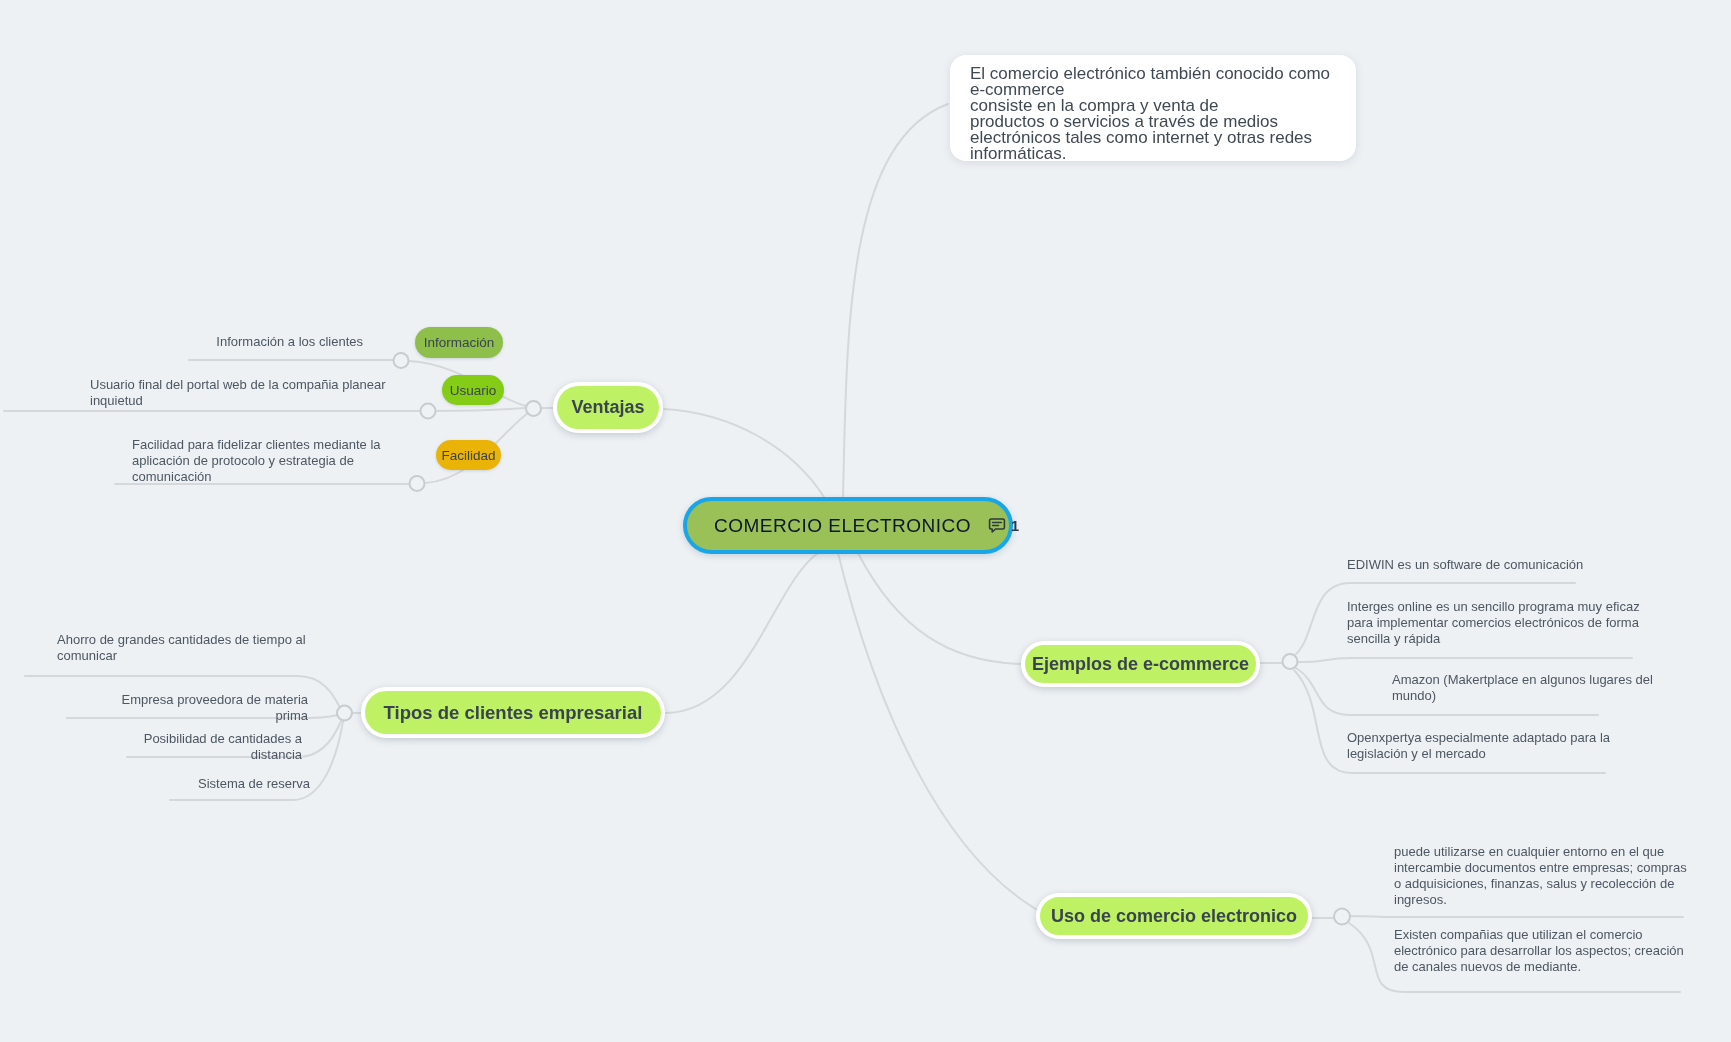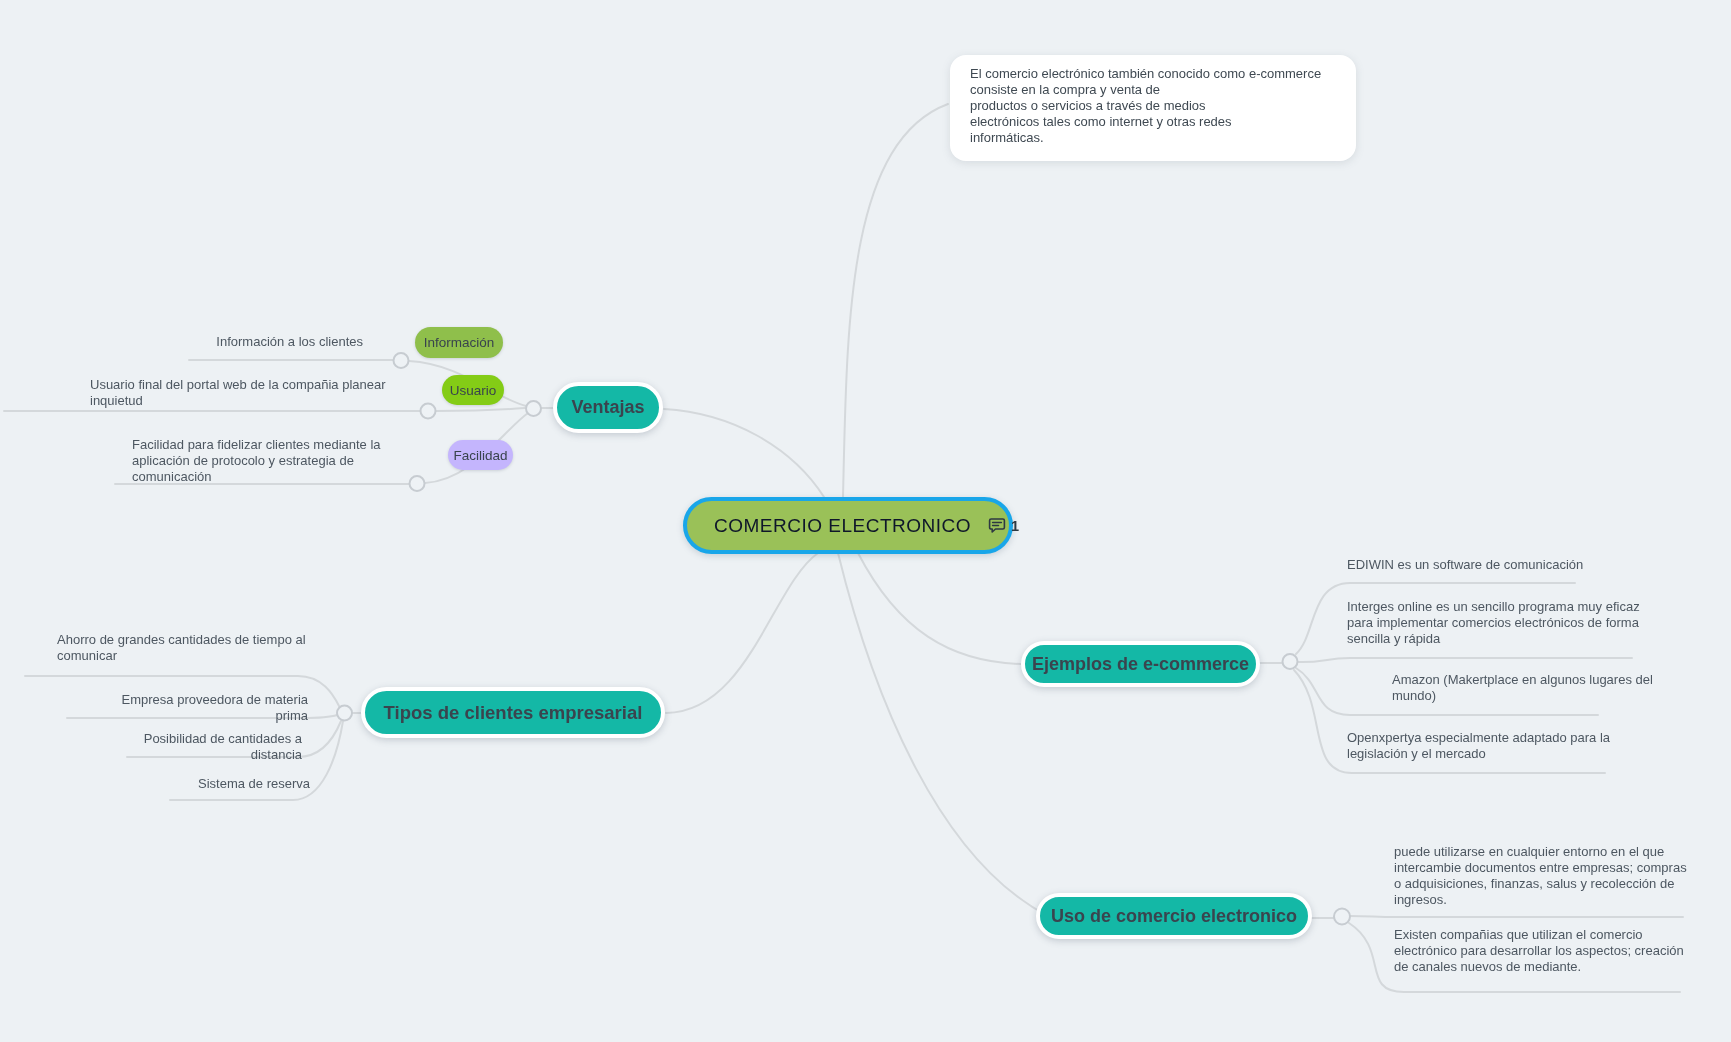--- a/index.html
+++ b/index.html
@@ -15,48 +15,48 @@
     left:683px;top:497px;width:330px;height:57px;
     background:#9ac158;border:4px solid #19a6e9;border-radius:30px;
     display:flex;align-items:center;padding-left:27px;
     box-shadow:0 2px 6px rgba(90,110,130,.25);
   }
   .root-label{color:#0f172a;font-size:19px;letter-spacing:.5px;white-space:nowrap;}
   .comment-badge{display:flex;align-items:center;gap:5px;margin-left:17px;}
   .comment-count{color:#2e3942;font-size:14.5px;font-weight:700;}
   
   .topic{
-    background:#14b8a6;border:4px solid #ffffff;border-radius:26px;
+    background:#bef264;border:4px solid #ffffff;border-radius:26px;
     display:flex;align-items:center;justify-content:center;
     color:#3a444e;font-weight:700;font-size:18px;white-space:nowrap;
     box-shadow:0 2px 7px rgba(100,112,128,.30);
   }
   
   .subpill{
     border-radius:16px;display:flex;align-items:center;justify-content:center;
     color:#39434d;font-size:13.5px;white-space:nowrap;
     box-shadow:0 1px 3px rgba(100,112,128,.25);
   }
   .pill-info{background:#8fbf4b;}
   .pill-usuario{background:#84cc16;}
-  .pill-facilidad{background:#c4b5fd;margin-left:12px;}
+  .pill-facilidad{background:#eab308;}
   
   .lbl{
     font-size:13px;line-height:16px;color:#4d5761;
     white-space:pre-line;
   }
   .lbl.r{text-align:right;}
   
   .note-card{
     left:950px;top:55px;width:406px;height:106px;
     background:#ffffff;border-radius:16px;
     box-shadow:0 2px 8px rgba(110,120,135,.18);
     padding:11px 24px 0 20px;
   }
-  .note-text{font-size:13px;line-height:16px;color:#3f4952;white-space:pre-line;}
+  .note-text{font-size:17px;line-height:16px;color:#3f4952;white-space:pre-line;}
 </style>
 </head>
 <body>
 
 <svg id="connectors" width="1731" height="1042" viewBox="0 0 1731 1042">
   <g fill="none" stroke="#d4d8db" stroke-width="2" stroke-linecap="round">
 
     <path d="M 843 497 C 847 330 846 142 948 104"></path>
 
     <path d="M 664 409 C 732 413 792 447 824 497"></path>

